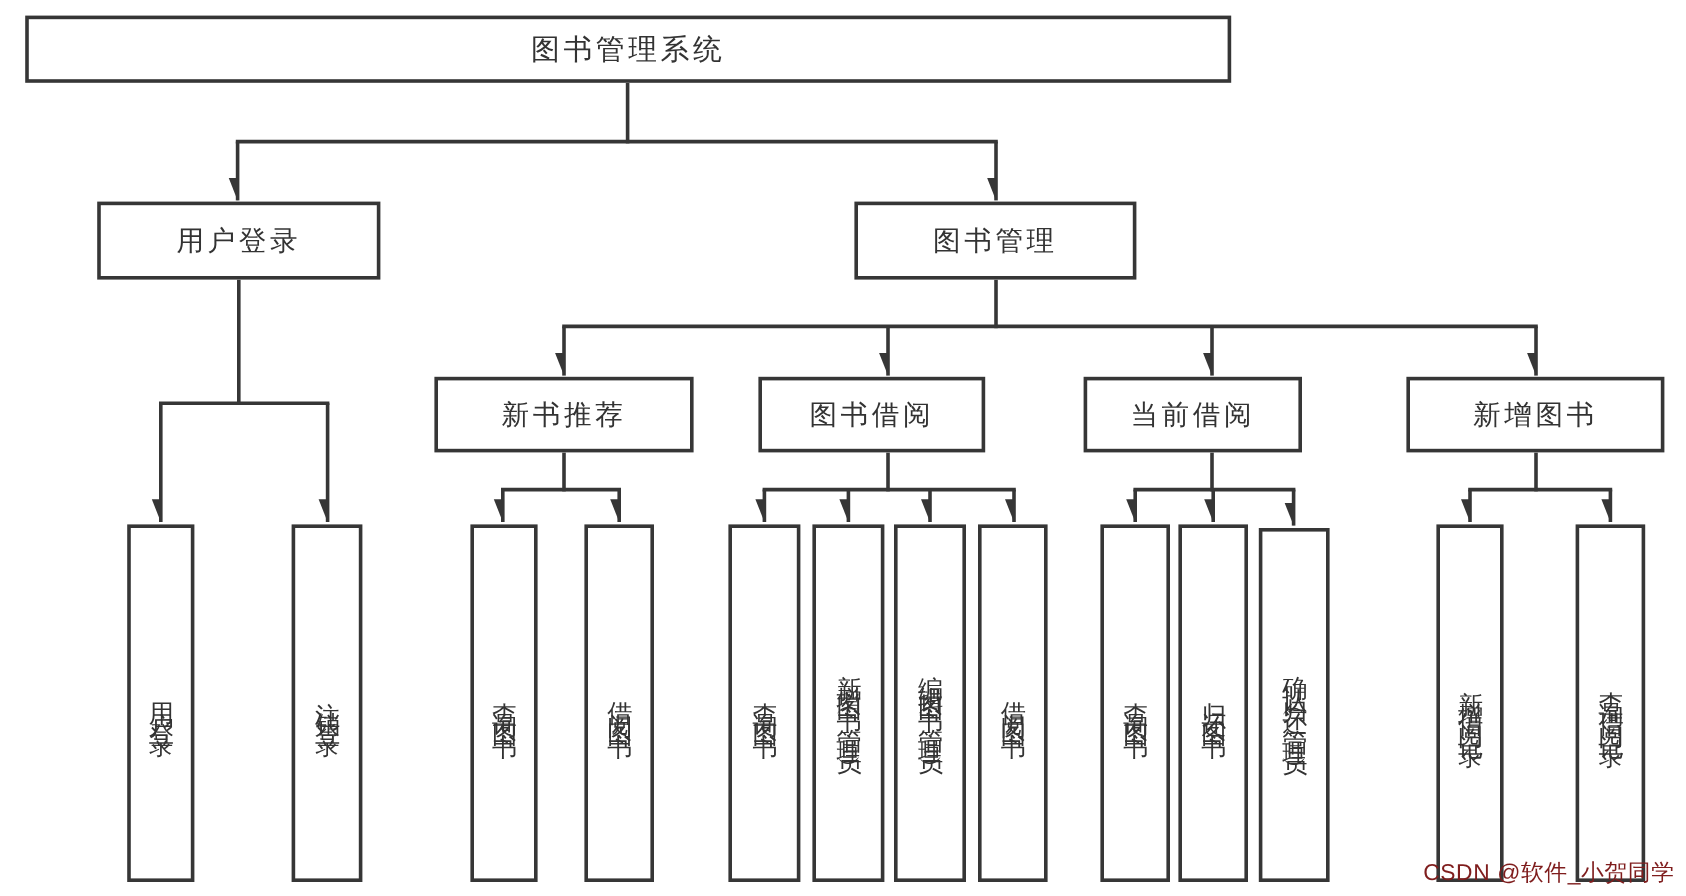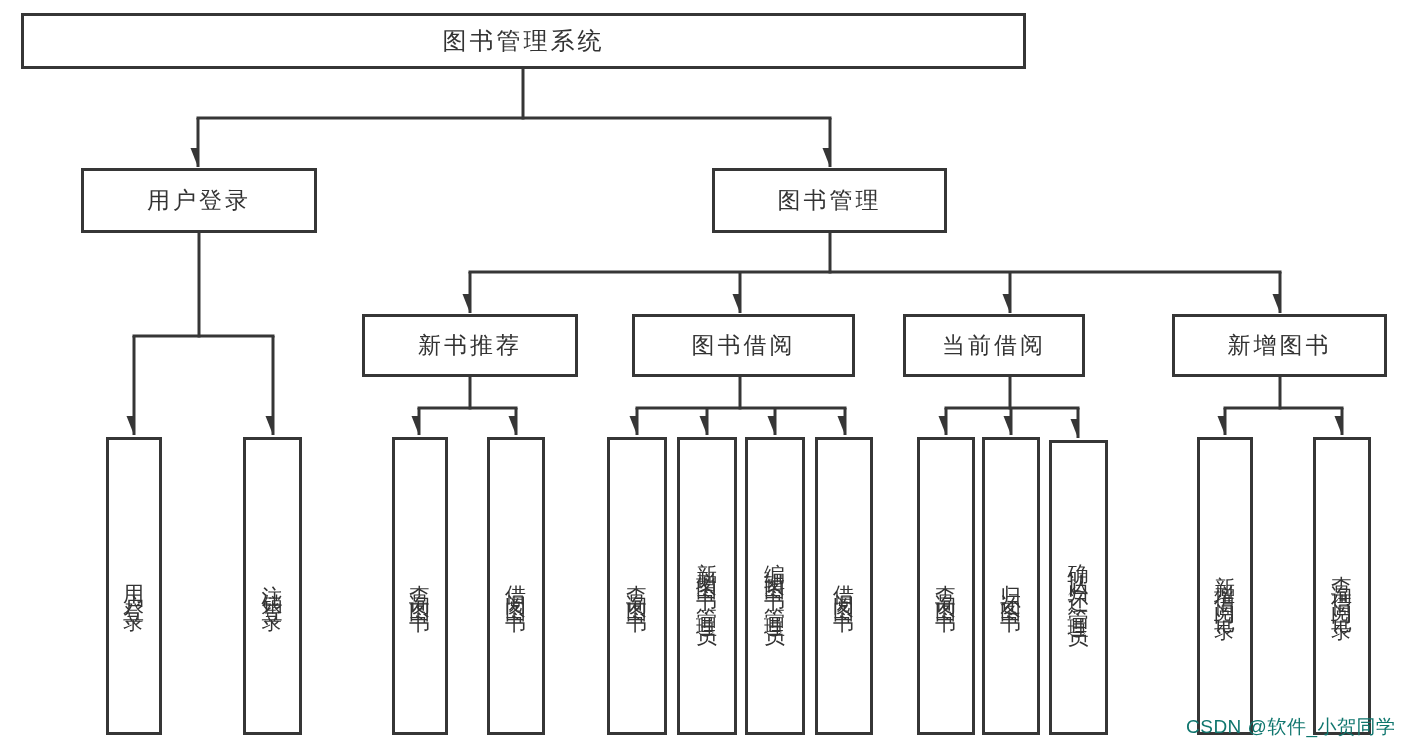--- a/index.html
+++ b/index.html
@@ -28,21 +28,21 @@
     writing-mode:vertical-rl;
     font-size:21px;
     letter-spacing:9px;
     line-height:1;
   }
   .watermark{
     position:absolute;
     left:1186px;top:714px;
     font-size:19px;
     letter-spacing:0.5px;
-    color:#0f766e;
+    color:#7f1d1d;
     z-index:3;
     white-space:nowrap;
   }
 </style>
 </head>
 <body>
 
 <div class="stage">
 
   <svg class="wires" width="1405" height="747" viewBox="0 0 1405 747">
@@ -94,21 +94,21 @@
       <line x1="1342" y1="408" x2="1342" y2="435" marker-end="url(#arrowhead)"></line>
     </g>
   </svg>
 
   <div class="node h title" style="left:21px;top:13px;width:1005px;height:56px">图书管理系统</div>
 
   <div class="node h" style="left:81px;top:168px;width:236px;height:65px">用户登录</div>
   <div class="node h" style="left:362px;top:314px;width:216px;height:63px">新书推荐</div>
 
   <div class="node h" style="left:712px;top:168px;width:235px;height:65px">图书管理</div>
-  <div class="node h" style="left:632px;top:314px;width:223px;height:63px">图书借阅</div>
+  <div class="node h" style="left:632px;top:314px;width:189px;height:63px">图书借阅</div>
   <div class="node h" style="left:903px;top:314px;width:182px;height:63px">当前借阅</div>
   <div class="node h" style="left:1172px;top:314px;width:215px;height:63px">新增图书</div>
 
   <div class="node v" style="left:106px;top:437px;width:56px;height:298px">用户登录</div>
   <div class="node v" style="left:243px;top:437px;width:59px;height:298px">注销登录</div>
 
   <div class="node v" style="left:392px;top:437px;width:56px;height:298px">查询图书</div>
   <div class="node v" style="left:487px;top:437px;width:58px;height:298px">借阅图书</div>
 
   <div class="node v" style="left:607px;top:437px;width:60px;height:298px">查询图书</div>

